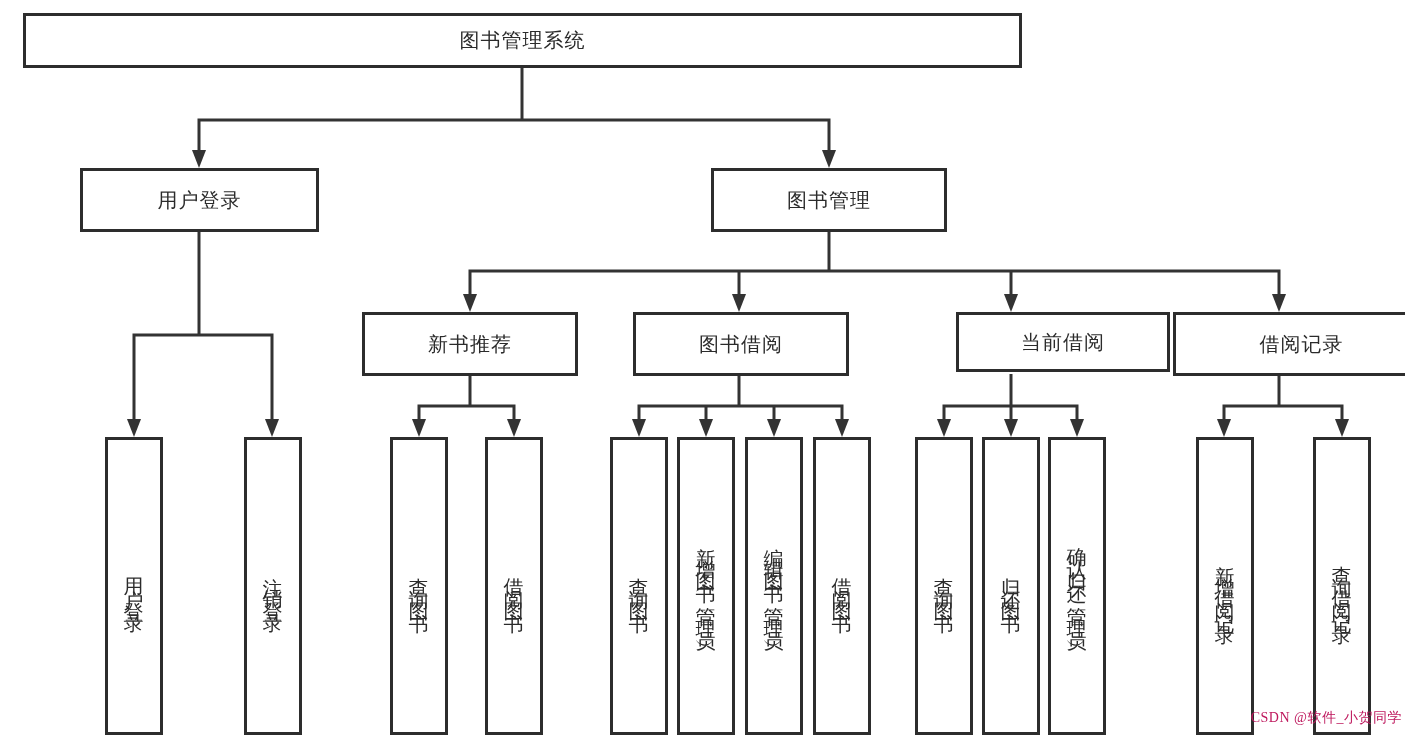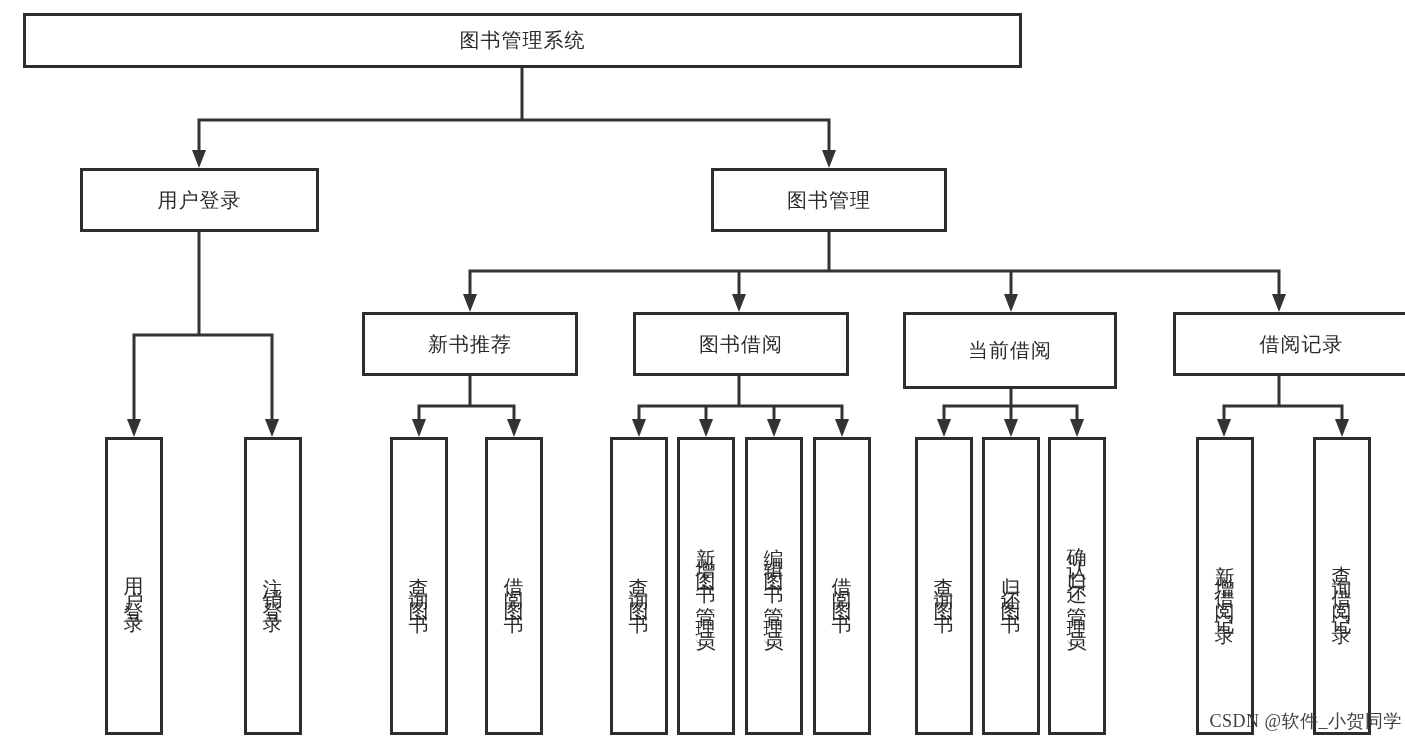--- a/index.html
+++ b/index.html
@@ -35,22 +35,22 @@
   .box.v span {
     writing-mode: vertical-rl;
     font-size: 20px;
     letter-spacing: 12px;
     line-height: 1;
   }
   .watermark {
     position: absolute;
     top: 709px;
     right: 3px;
-    font-size: 18px;
-    color: #404040;
+    font-size: 14px;
+    color: #be185d;
     letter-spacing: 0.5px;
     z-index: 3;
     white-space: nowrap;
   }
 </style>
 </head>
 <body>
 
 <div class="stage">
 
@@ -109,21 +109,21 @@
   <div class="box h" style="left:711px; top:168px; width:236px; height:64px;">
     <span>图书管理</span>
   </div>
 
   <div class="box h" style="left:362px; top:312px; width:216px; height:64px;">
     <span>新书推荐</span>
   </div>
   <div class="box h" style="left:633px; top:312px; width:216px; height:64px;">
     <span>图书借阅</span>
   </div>
-  <div class="box h" style="left:903px; top:312px; width:214px; height:77px;">
+  <div class="box h" style="left:956px; top:312px; width:214px; height:60px;">
     <span>当前借阅</span>
   </div>
   <div class="box h" style="left:1173px; top:312px; width:257px; height:64px;">
     <span>借阅记录</span>
   </div>
 
   <div class="box v" style="left:105px; top:437px; width:58px; height:298px;">
     <span>用户登录</span>
   </div>
   <div class="box v" style="left:244px; top:437px; width:58px; height:298px;">

